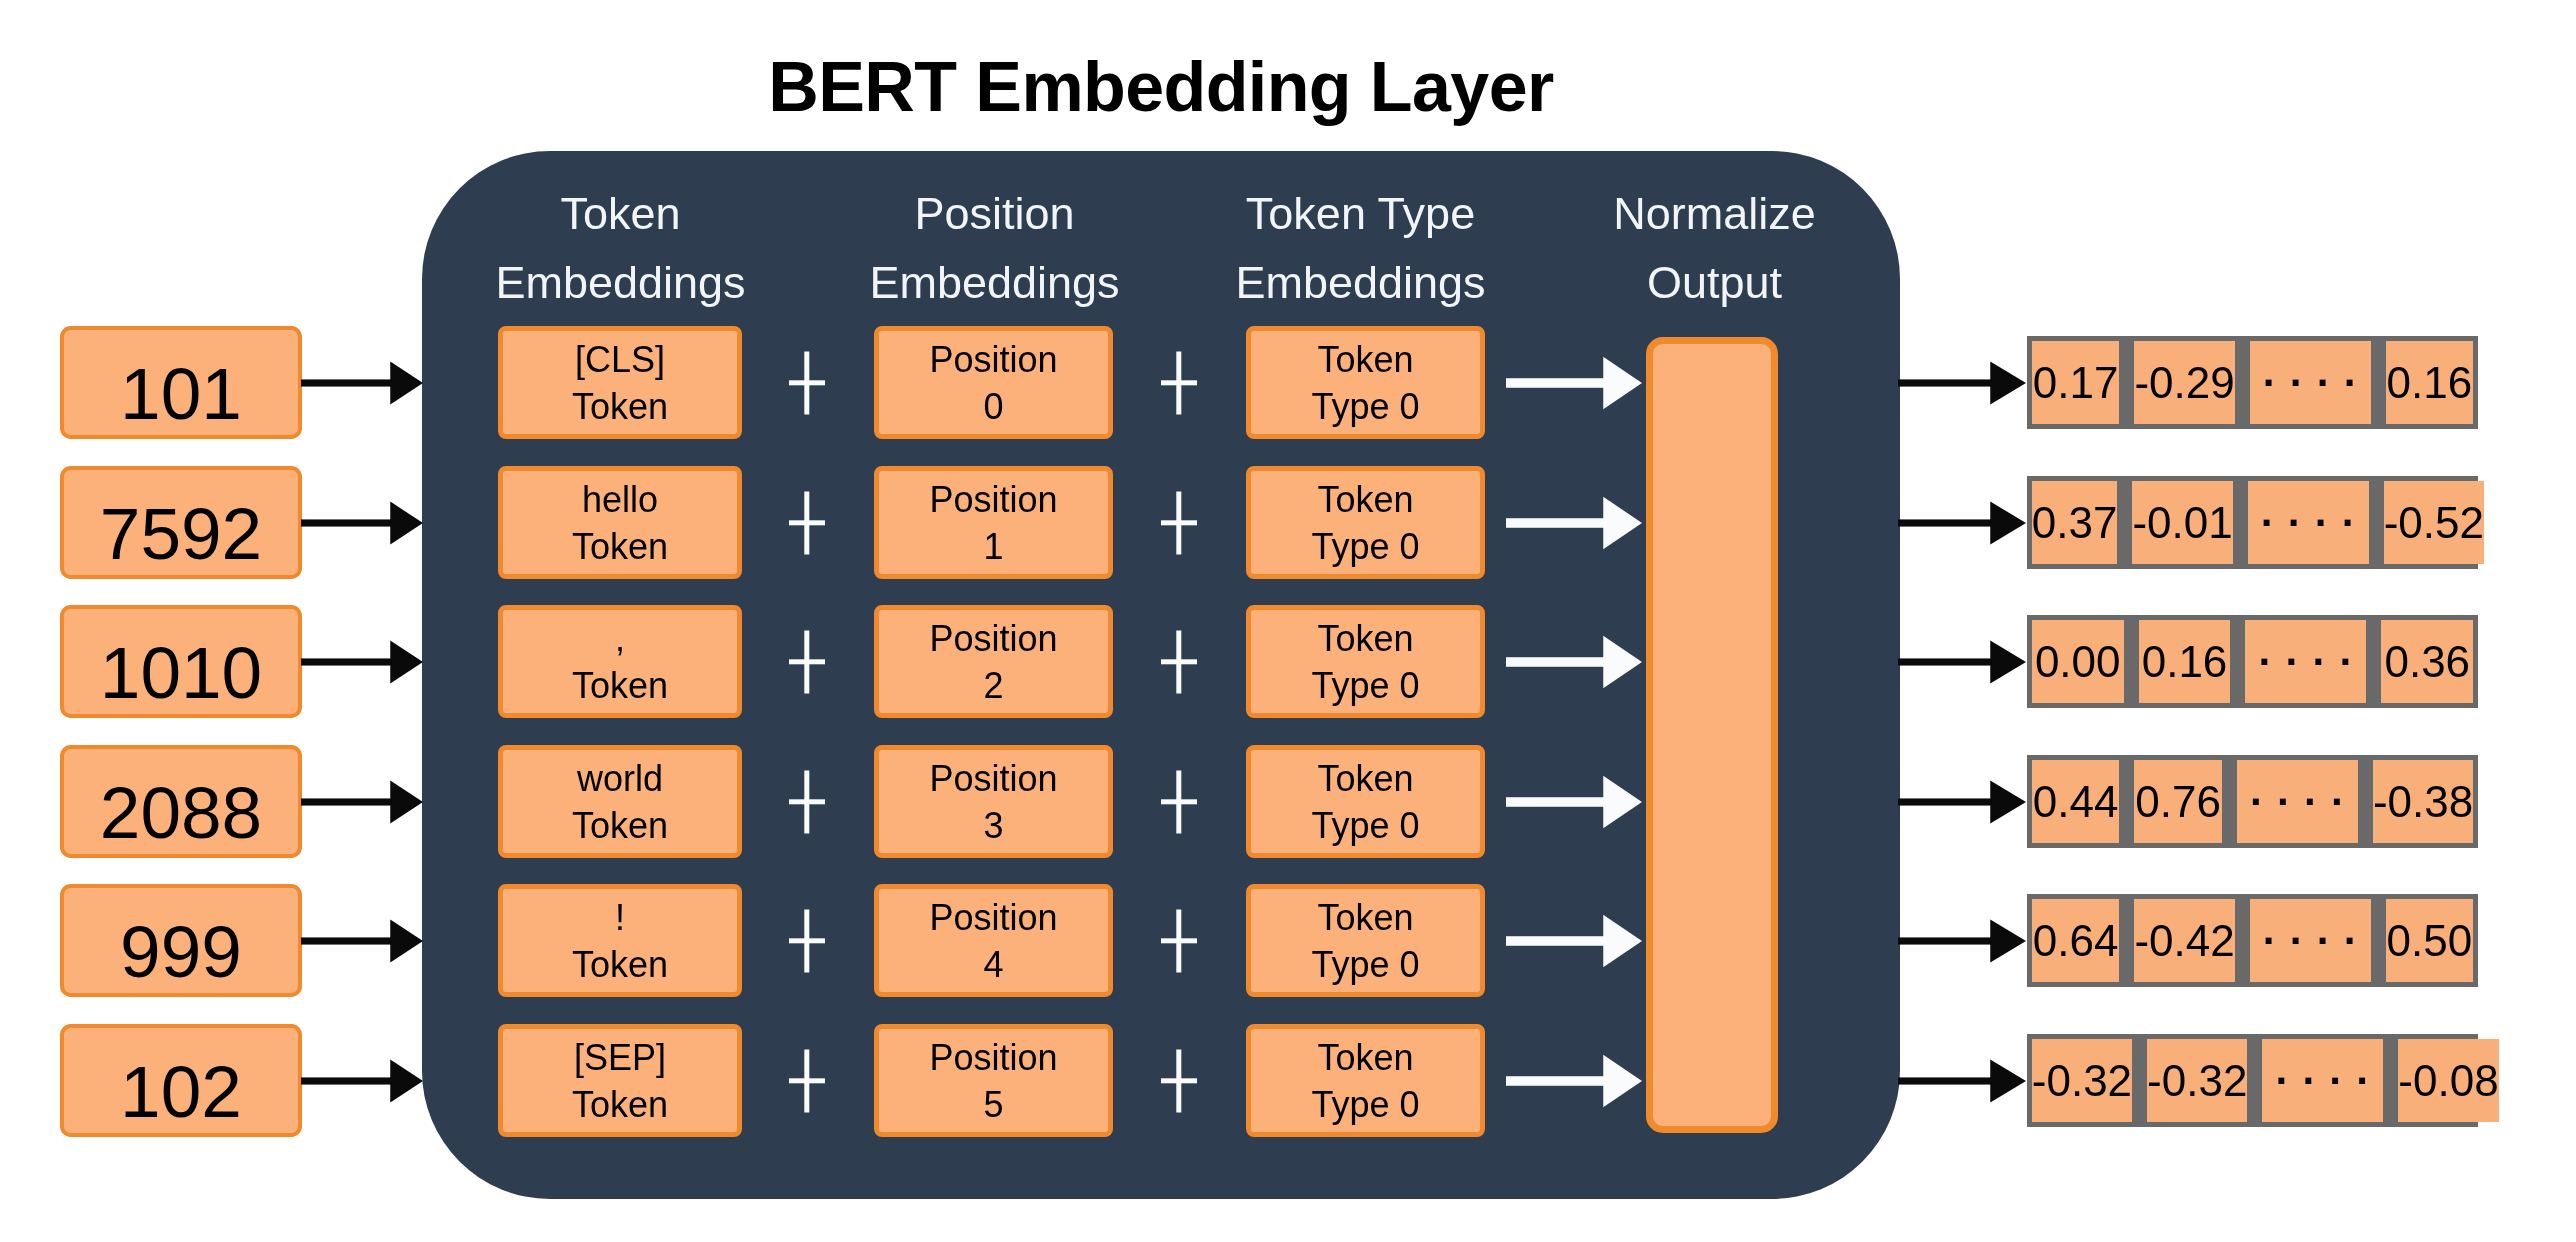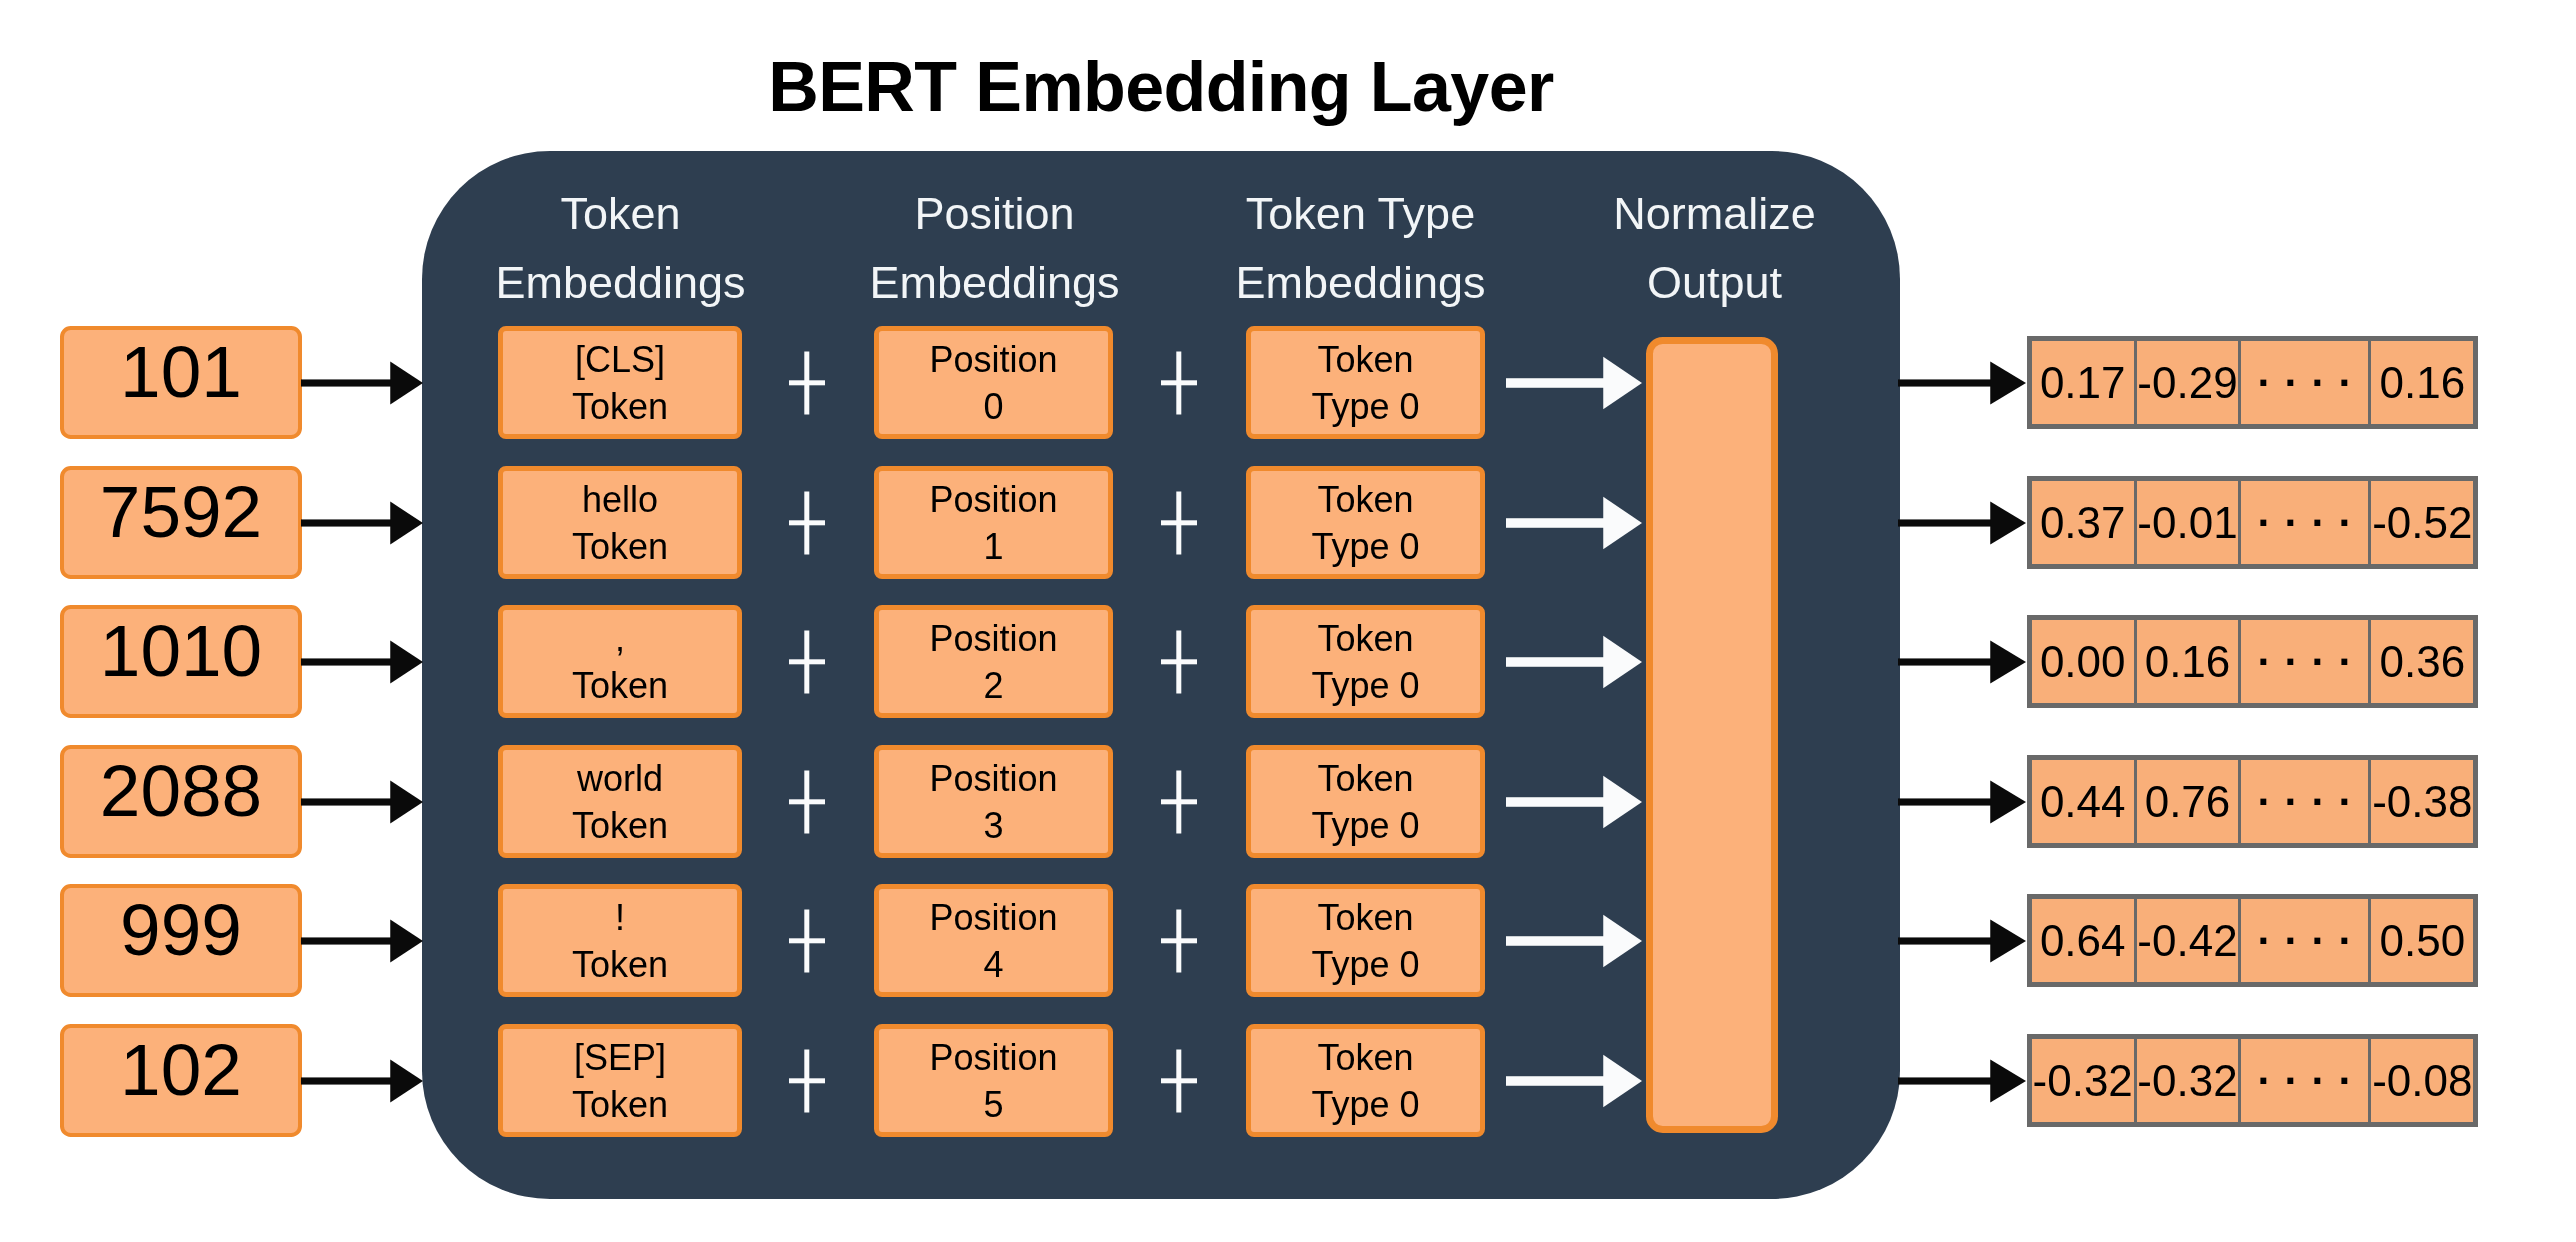--- a/index.html
+++ b/index.html
@@ -48,21 +48,21 @@
   .ch-type{left:1134px;}
   .ch-norm{left:1488px;}
   
   .row{position:absolute;left:0;width:2576px;height:113px;}
   .idbox{
     position:absolute;left:60px;top:0;width:242px;height:113px;
     background:var(--box-fill);
     border:4.8px solid var(--box-border);
     border-radius:10.7px;
     box-sizing:border-box;
-    display:flex;align-items:flex-start;justify-content:center;
+    display:flex;align-items:flex-end;justify-content:center;
     font-size:73px;color:#000;
   }
   .obox{
     position:absolute;top:0;height:113px;
     background:var(--box-fill);
     border:5.4px solid var(--box-border);
     border-radius:8px;
     box-sizing:border-box;
     display:flex;flex-direction:column;align-items:center;justify-content:center;
     font-size:36px;line-height:47px;color:#000;text-align:center;
@@ -94,21 +94,21 @@
     background:var(--box-fill);
     border:7.8px solid var(--box-border);
     border-radius:16.7px;
     box-sizing:border-box;
   }
   
   .vector{
     position:absolute;left:2027px;top:10px;width:451px;height:93px;
     background:var(--vector-border);
     box-sizing:border-box;
-    display:flex;gap:3px;padding:4.8px;
+    display:flex;gap:15px;padding:4.8px;
   }
   .vector .cell{
     flex:1 1 0;
     background:var(--vector-fill);
     display:flex;align-items:center;justify-content:center;
     font-size:44px;color:#000;
     white-space:nowrap;
   }
   .vector .cell.dots{
     flex:1.12 1 0;

